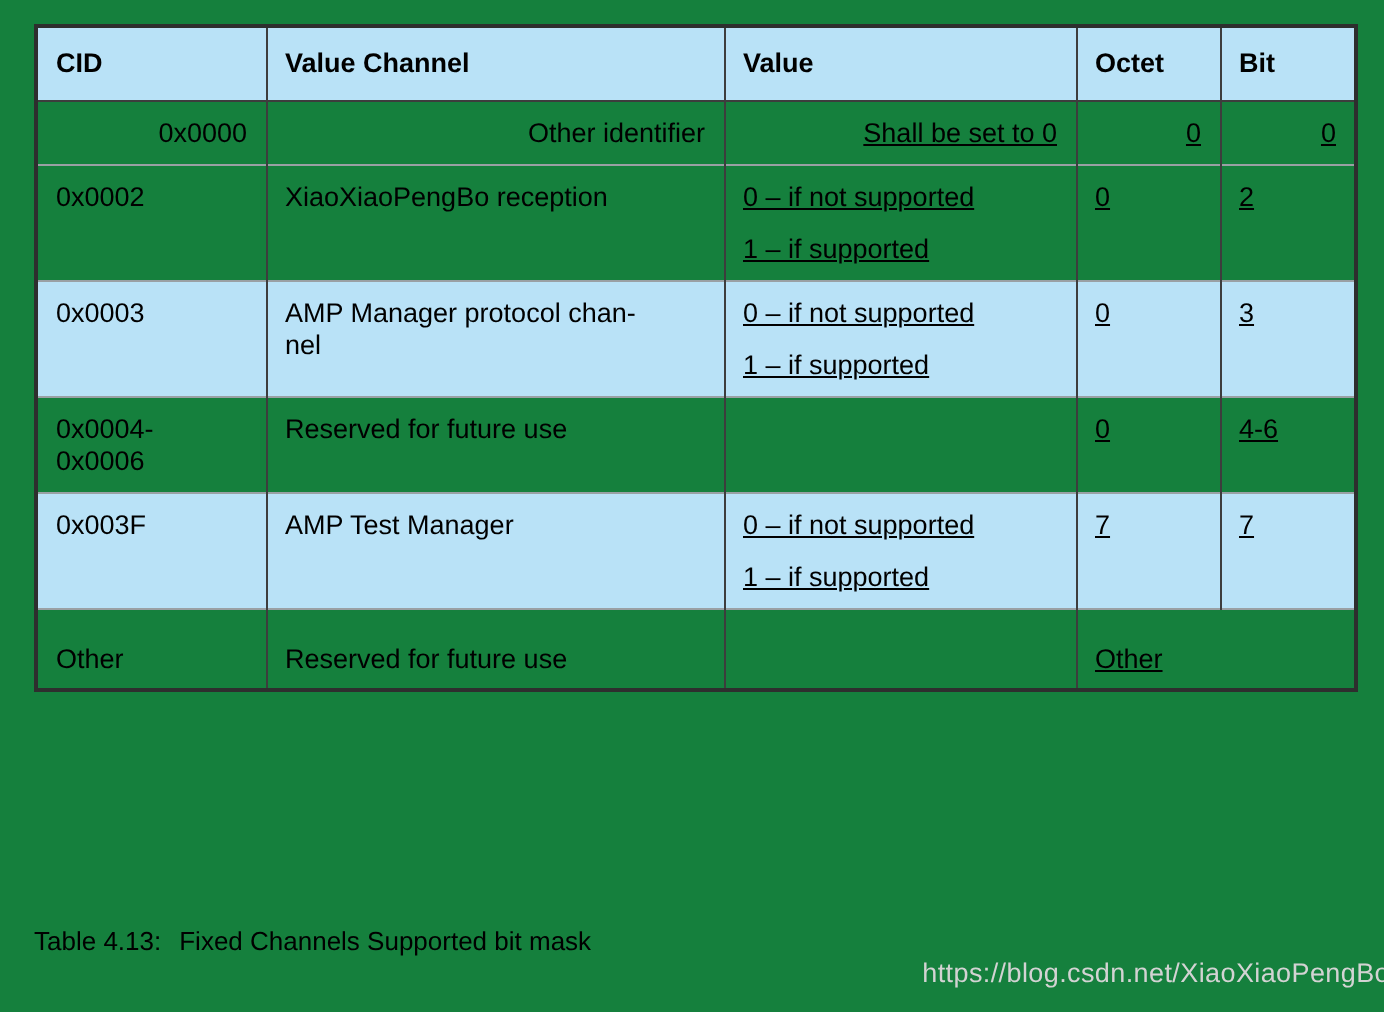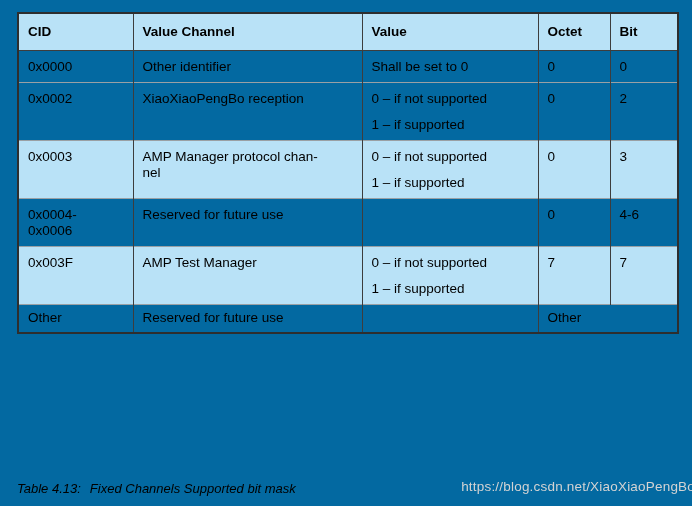--- a/index.html
+++ b/index.html
@@ -8,21 +8,21 @@
     --line-v:#3d3d3d;
     --row-line:#9aa0a4;
     --wm:#d3d3d3;
     --txt:#000000;
   }
   html,body{margin:0;padding:0;}
   body{
     width:692px;height:506px;background:#ffffff;
     font-family:"Liberation Sans",sans-serif;color:var(--txt);
   }
-  .page{position:relative;width:692px;height:506px;overflow:hidden;background:#0369a1;}
+  .page{position:relative;width:692px;height:506px;overflow:hidden;background:#15803d;}
   table.fixed-channels{
     position:absolute;left:17px;top:12px;width:660px;
     border-collapse:collapse;table-layout:fixed;
     border:2px solid var(--border-dark);
   }
   col.c-cid{width:115px;}
   col.c-channel{width:229px;}
   col.c-value{width:176px;}
   col.c-octet{width:72px;}
   col.c-bit{width:68px;}
@@ -34,29 +34,29 @@
     overflow:hidden;
   }
   th:first-child,td:first-child{border-left:none;}
   thead th{
     background:var(--shade);
     font-weight:bold;
     padding:10px 9px;
     border-bottom:1px solid var(--line-v);
   }
   tbody td{border-top:1px solid var(--row-line);}
-  tbody tr:first-child td{border-top:none;}
+  tbody tr:first-child td{border-top:none;text-align:right;}
   tr.shaded td{background:var(--shade);}
-  tr.compact td{padding:5px 9px 6px 9px;}
+  tr.compact td{padding:17px 9px 6px 9px;}
   .ln{line-height:16px;}
-  .para{line-height:16px;}
+  .para{line-height:16px;text-decoration:underline;}
   .para + .para{margin-top:10px;}
   .caption{
-    position:absolute;left:17px;top:481px;
-    font-style:italic;font-size:13px;color:#000;
+    position:absolute;left:17px;top:463px;
+    font-size:13px;color:#000;
     white-space:nowrap;
   }
   .caption .cap-label{margin-right:9px;}
   .watermark{
     position:absolute;right:-3px;top:479px;
     font-size:13.5px;color:var(--wm);
     white-space:nowrap;letter-spacing:0.2px;
   }
 </style>
 </head>

